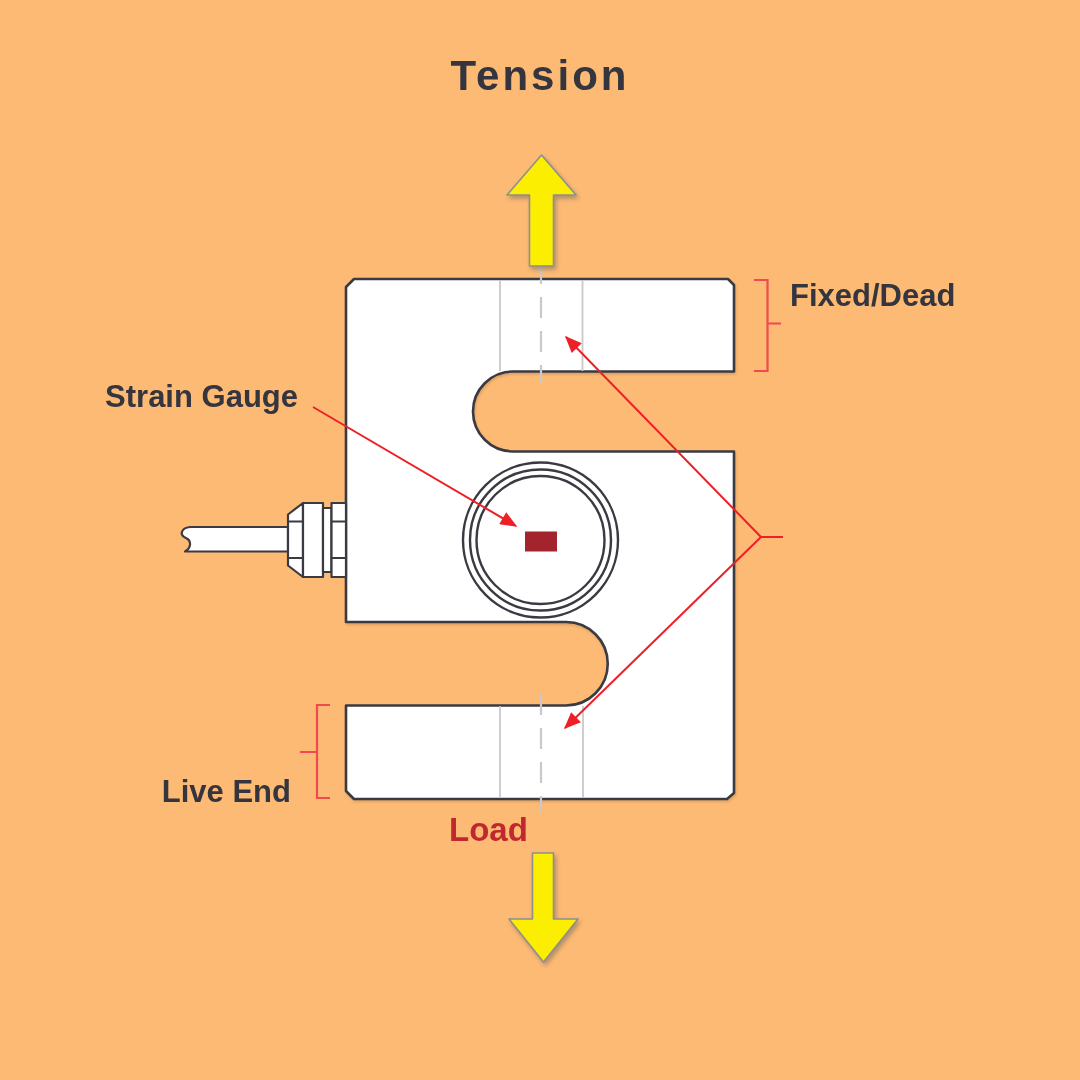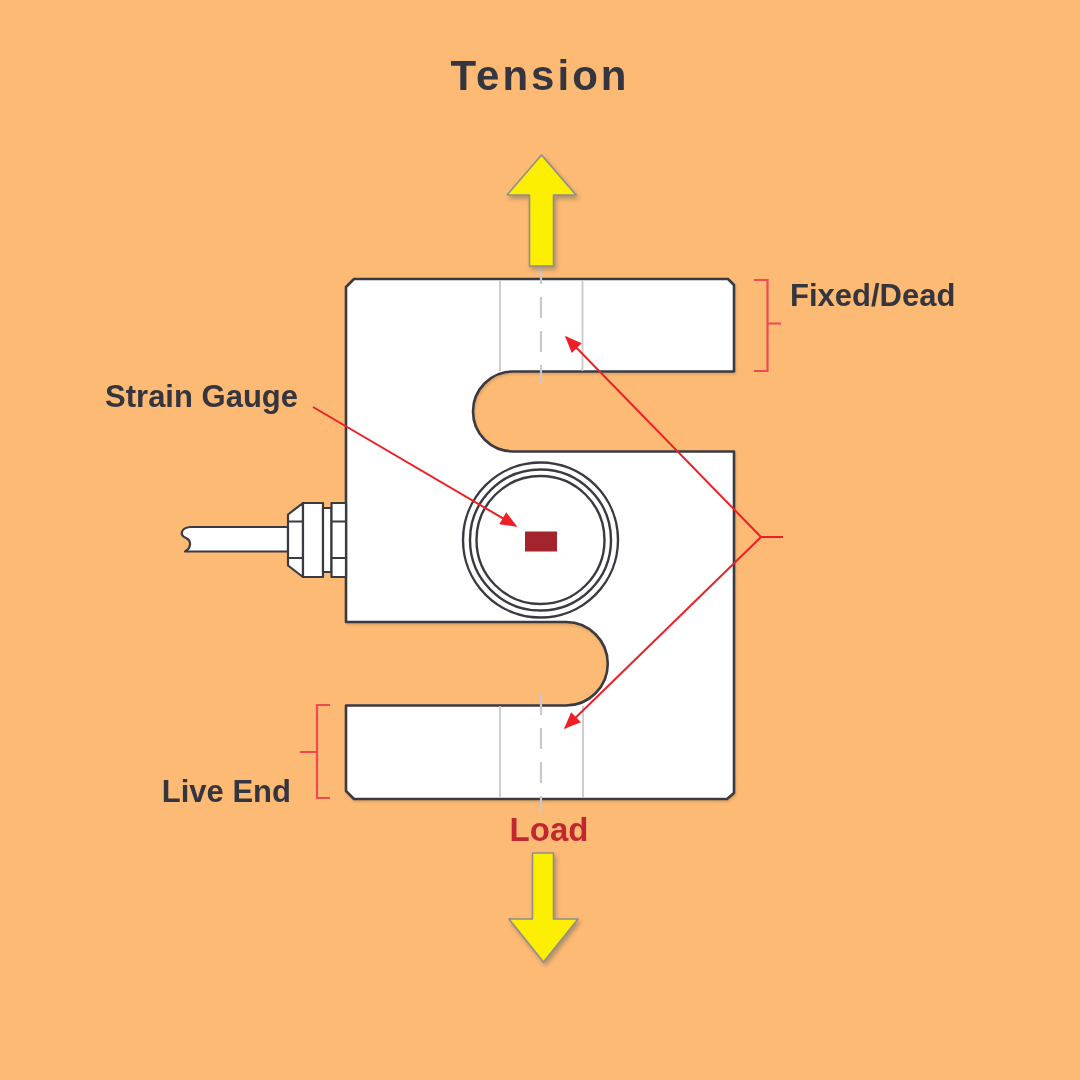--- a/index.html
+++ b/index.html
@@ -18,21 +18,21 @@
   .bracket{stroke:#f0494f;stroke-width:2.2;fill:none;}
   .yellow-arrow{stroke:#8f8f8f;stroke-width:1.6;stroke-linejoin:round;
     filter:drop-shadow(2px 3px 2px rgba(90,90,90,0.45));}
   .body-shadow{filter:drop-shadow(1px 2px 1px rgba(0,0,0,0.12));}
 
   .lbl{position:absolute;font-weight:700;font-size:31px;line-height:36px;
     color:#34353f;white-space:nowrap;}
   .title{position:absolute;left:0;right:0;top:52px;text-align:center;
     font-size:42px;font-weight:700;letter-spacing:3px;color:#34353f;}
   .right-align{text-align:right;}
-  .load-lbl{position:absolute;left:449px;width:200px;top:811px;text-align:center;
+  .load-lbl{position:absolute;left:449px;width:200px;top:811px;
     font-size:33px;font-weight:700;color:#c0272f;}
   .caption{position:absolute;left:786px;top:1008px;font-size:32px;
     font-style:italic;font-weight:400;color:#c23a40;white-space:nowrap;}
 </style>
 </head>
 <body>
 
 <div class="canvas">
 
   <svg width="1080" height="1080" viewBox="0 0 1080 1080">

